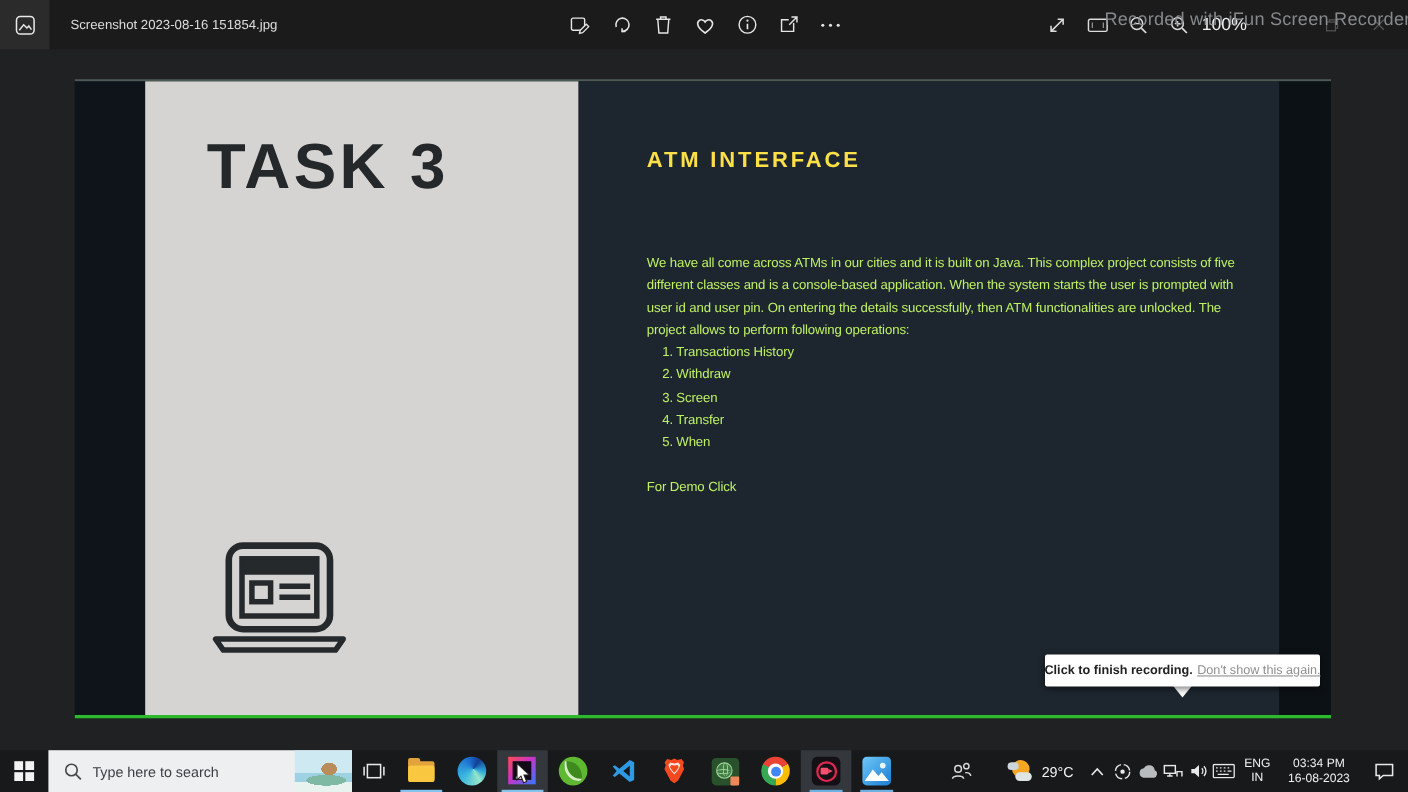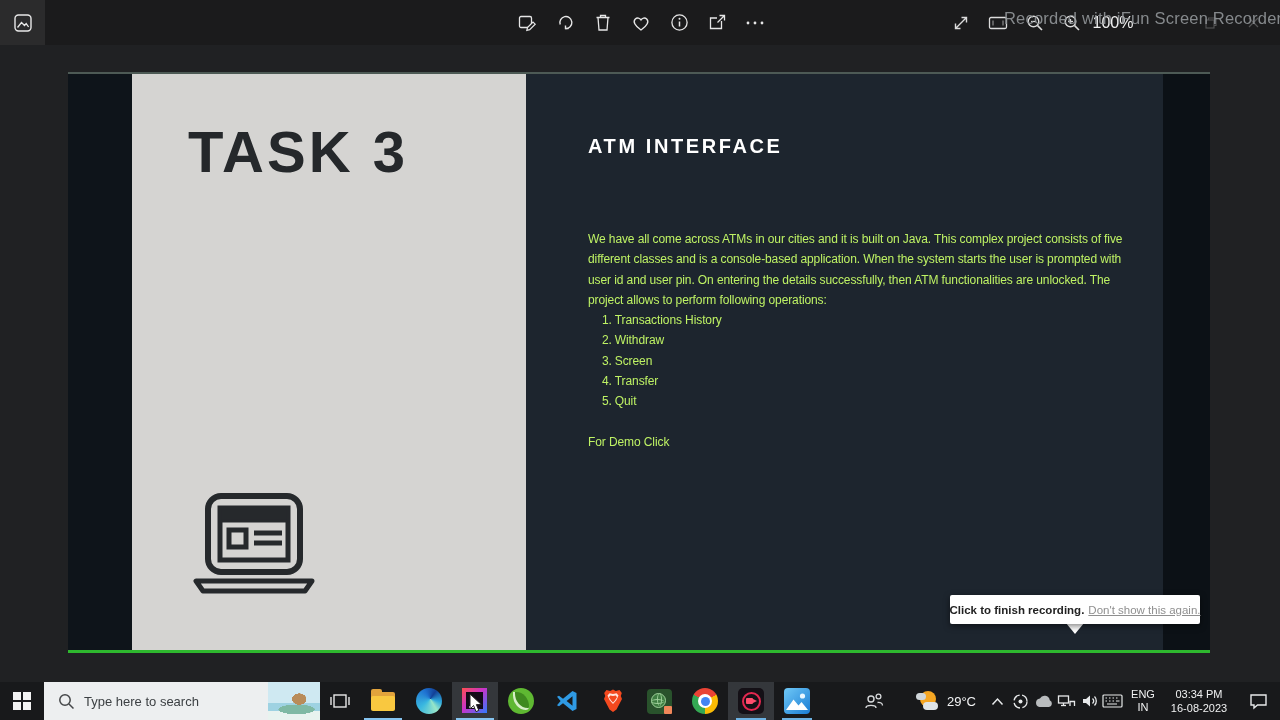--- a/index.html
+++ b/index.html
@@ -31,21 +31,21 @@
   .strip-right { position:absolute; left:1095px; top:2px; width:47px; bottom:3px; background:#0c1116; }
   .panel-light { position:absolute; left:64px; top:2px; width:394px; bottom:3px; background:#d5d4d2; }
   .panel-dark  { position:absolute; left:458px; top:2px; width:637px; bottom:3px; background:#1d252e; }
   .greenline { position:absolute; left:0; bottom:0; width:100%; height:3px; background:#2eb82e; }
 
   .task-title { position:absolute; left:56px; top:44px; font-size:58px; font-weight:bold;
                 letter-spacing:3px; color:#25282b; }
   .laptop-icon { position:absolute; left:54px; top:418px; color:#26292c; }
 
   .slide-heading { position:absolute; left:62px; top:61px; font-size:20px; font-weight:bold;
-                   letter-spacing:2.6px; color:#ffffff; }
+                   letter-spacing:2.6px; color:#fde047; }
   .slide-textcol { position:absolute; left:62px; top:155px; width:540px; color:#bef264;
                    font-size:12px; line-height:20.3px; letter-spacing:-0.1px; }
   .slide-ops { list-style:none; counter-reset:op; margin-top:0; padding-left:14px; }
   .slide-ops li { counter-increment:op; line-height:20.3px; }
   .slide-ops li::before { content:counter(op) "."; margin-right:3px; }
   .demo-label { margin-top:20px; }
 
   
   .rec-tooltip { position:absolute; left:950px; top:595px; width:250px; height:29px; background:#fff;
                  border-radius:2px; box-shadow:0 2px 6px rgba(0,0,0,.5); display:flex; align-items:center;
@@ -139,20 +139,21 @@
 
 <div class="screen">
 
   <div class="topbar">
     <div class="app-icon-btn">
       <svg width="20" height="20" viewBox="0 0 20 20">
         <rect x="2" y="2" width="16" height="16" rx="3.5" fill="none" stroke="currentColor" stroke-width="1.4"></rect>
         <path d="M4.5 14.5 L8.5 9.5 L11.5 12.5 L13.2 10.6 L15.6 14" fill="none" stroke="currentColor" stroke-width="1.3"></path>
       </svg>
     </div>
+    <div class="window-title">Screenshot 2023-08-16 151854.jpg</div>
 
     <div class="toolbar">
       <div class="tool-btn">
         <svg width="19" height="19" viewBox="0 0 19 19">
           <rect x="1.5" y="3.5" width="12" height="11" rx="1.5" fill="none" stroke="currentColor" stroke-width="1.3"></rect>
           <path d="M9.5 14.5 L15 9 L17.2 11.2 L11.7 16.7 L8.8 17.4 Z" fill="#1b1b1c" stroke="currentColor" stroke-width="1.2"></path>
         </svg>
       </div>
       <div class="tool-btn">
         <svg width="19" height="19" viewBox="0 0 19 19">
@@ -260,21 +261,21 @@
 
       <div class="panel-dark">
         <div class="slide-heading">ATM INTERFACE</div>
         <div class="slide-textcol">
           <div class="slide-body">We have all come across ATMs in our cities and it is built on Java. This complex project consists of five different classes and is a console-based application. When the system starts the user is prompted with user id and user pin. On entering the details successfully, then ATM functionalities are unlocked. The project allows to perform following operations:</div>
           <ol class="slide-ops">
             <li>Transactions History</li>
             <li>Withdraw</li>
             <li>Screen</li>
             <li>Transfer</li>
-            <li>Quit</li>
+            <li>When</li>
           </ol>
           <div class="demo-label">For Demo Click</div>
         </div>
       </div>
 
       <div class="strip-right"></div>
       <div class="greenline"></div>
     </div>
   </div>
 

